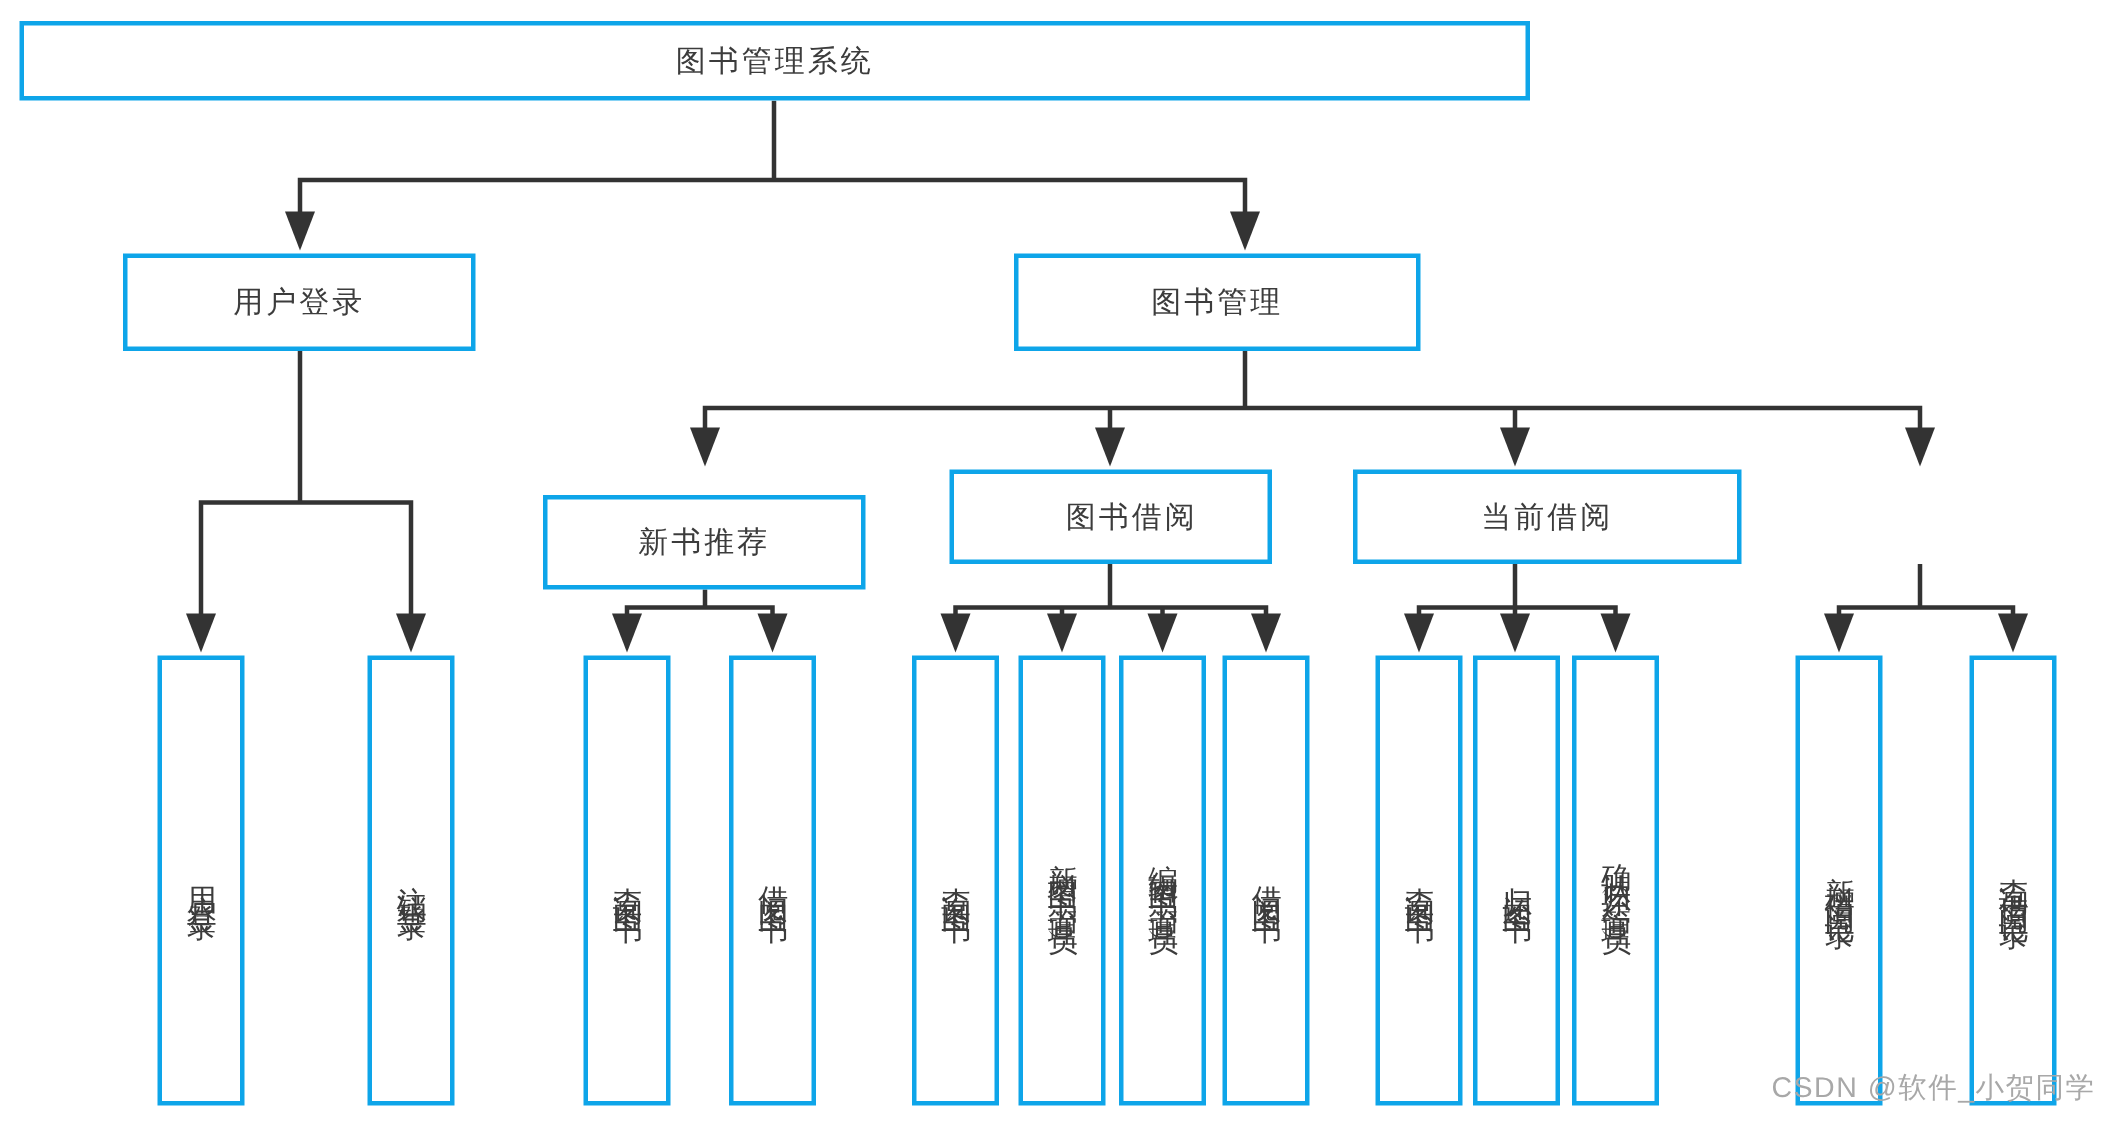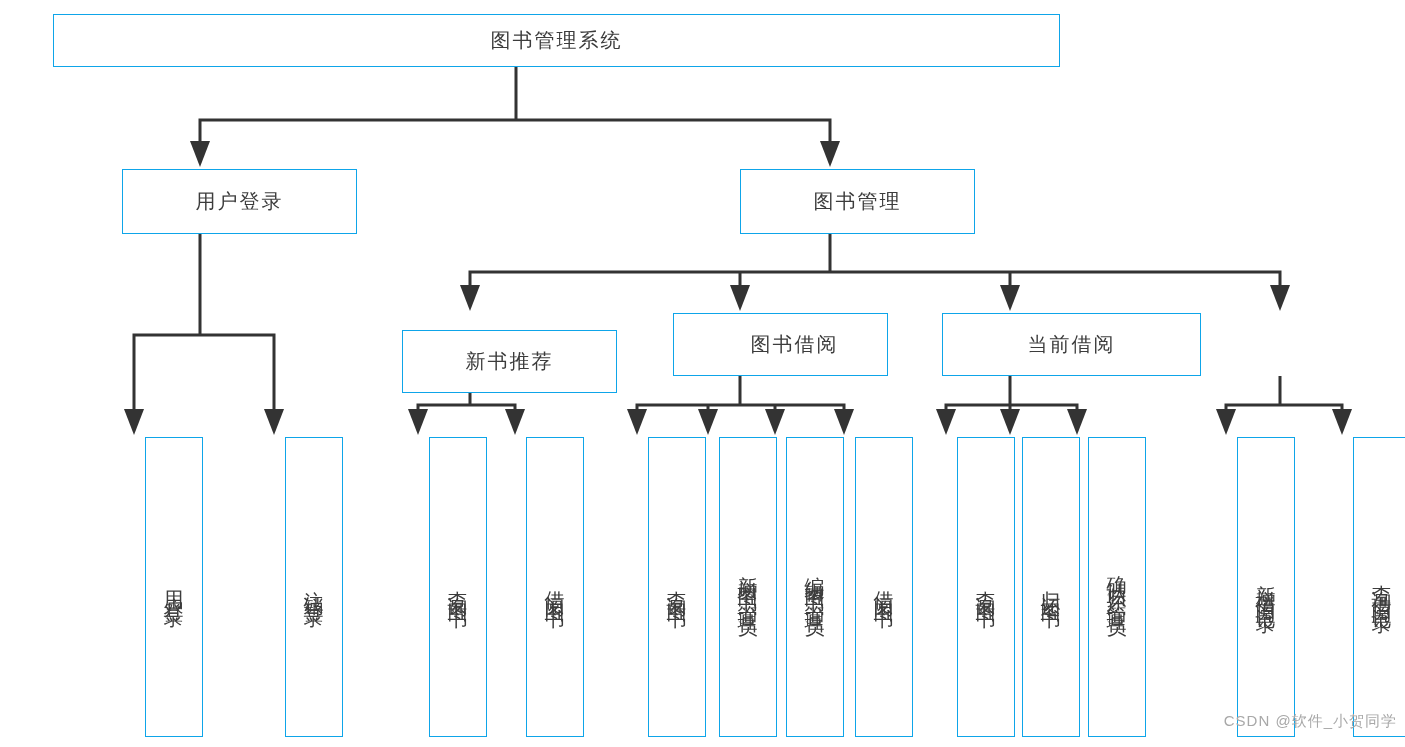--- a/index.html
+++ b/index.html
@@ -22,55 +22,54 @@
     stroke: #333333;
     stroke-width: 3;
   }
   .connectors polygon {
     fill: #333333;
     stroke: none;
   }
   .box {
     position: absolute;
     box-sizing: border-box;
-    border: 1px solid #0ea5e9;
+    border: 3px solid #0ea5e9;
     background: #ffffff;
     color: #3c3c3c;
     display: flex;
     align-items: center;
     justify-content: center;
     z-index: 2;
-    margin-left: 40px;
   }
   .hbox {
     font-size: 20px;
     letter-spacing: 2px;
     white-space: nowrap;
   }
   .vbox {
     writing-mode: vertical-rl;
     text-orientation: mixed;
     font-size: 20px;
     letter-spacing: 6px;
     line-height: 1;
   }
   .watermark {
     position: absolute;
     top: 712px;
     right: 8px;
     z-index: 5;
-    font-size: 15px;
+    font-size: 19px;
     letter-spacing: 1px;
     color: #a8a8a8;
     white-space: nowrap;
   }
   
   .n-root   { left: 13px;   top: 14px;  width: 1007px; height: 53px; }
   .n-login  { left: 82px;   top: 169px; width: 235px;  height: 65px; }
-  .n-mgmt   { left: 700px;  top: 169px; width: 235px;  height: 65px; }
+  .n-mgmt   { left: 676px;  top: 169px; width: 271px;  height: 65px; }
   .n-sec0   { left: 362px;  top: 330px; width: 215px;  height: 63px; }
   .n-sec1   { left: 633px;  top: 313px; width: 215px;  height: 63px; padding-left: 28px; }
   .n-sec2   { left: 902px;  top: 313px; width: 259px;  height: 63px; }
   .n-sec3   { left: 1173px; top: 313px; width: 215px;  height: 63px; }
   .leaf     { top: 437px; width: 58px; height: 300px; }
   .l-a0 { left: 105px; }  .l-a1 { left: 245px; }
   .l-b0 { left: 389px; }  .l-b1 { left: 486px; }
   .l-c0 { left: 608px; }  .l-c1 { left: 679px; } .l-c2 { left: 746px; } .l-c3 { left: 815px; }
   .l-d0 { left: 917px; }  .l-d1 { left: 982px; } .l-d2 { left: 1048px; }
   .l-e0 { left: 1197px; } .l-e1 { left: 1313px; }

